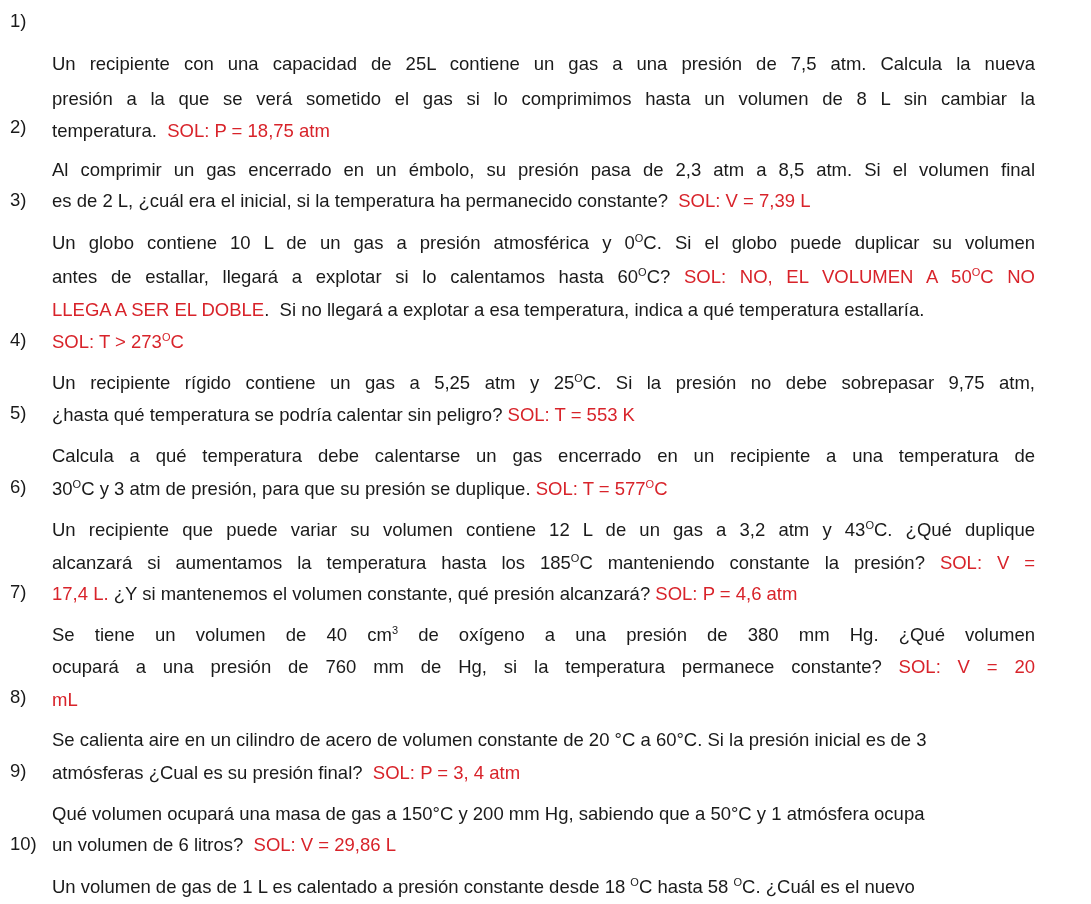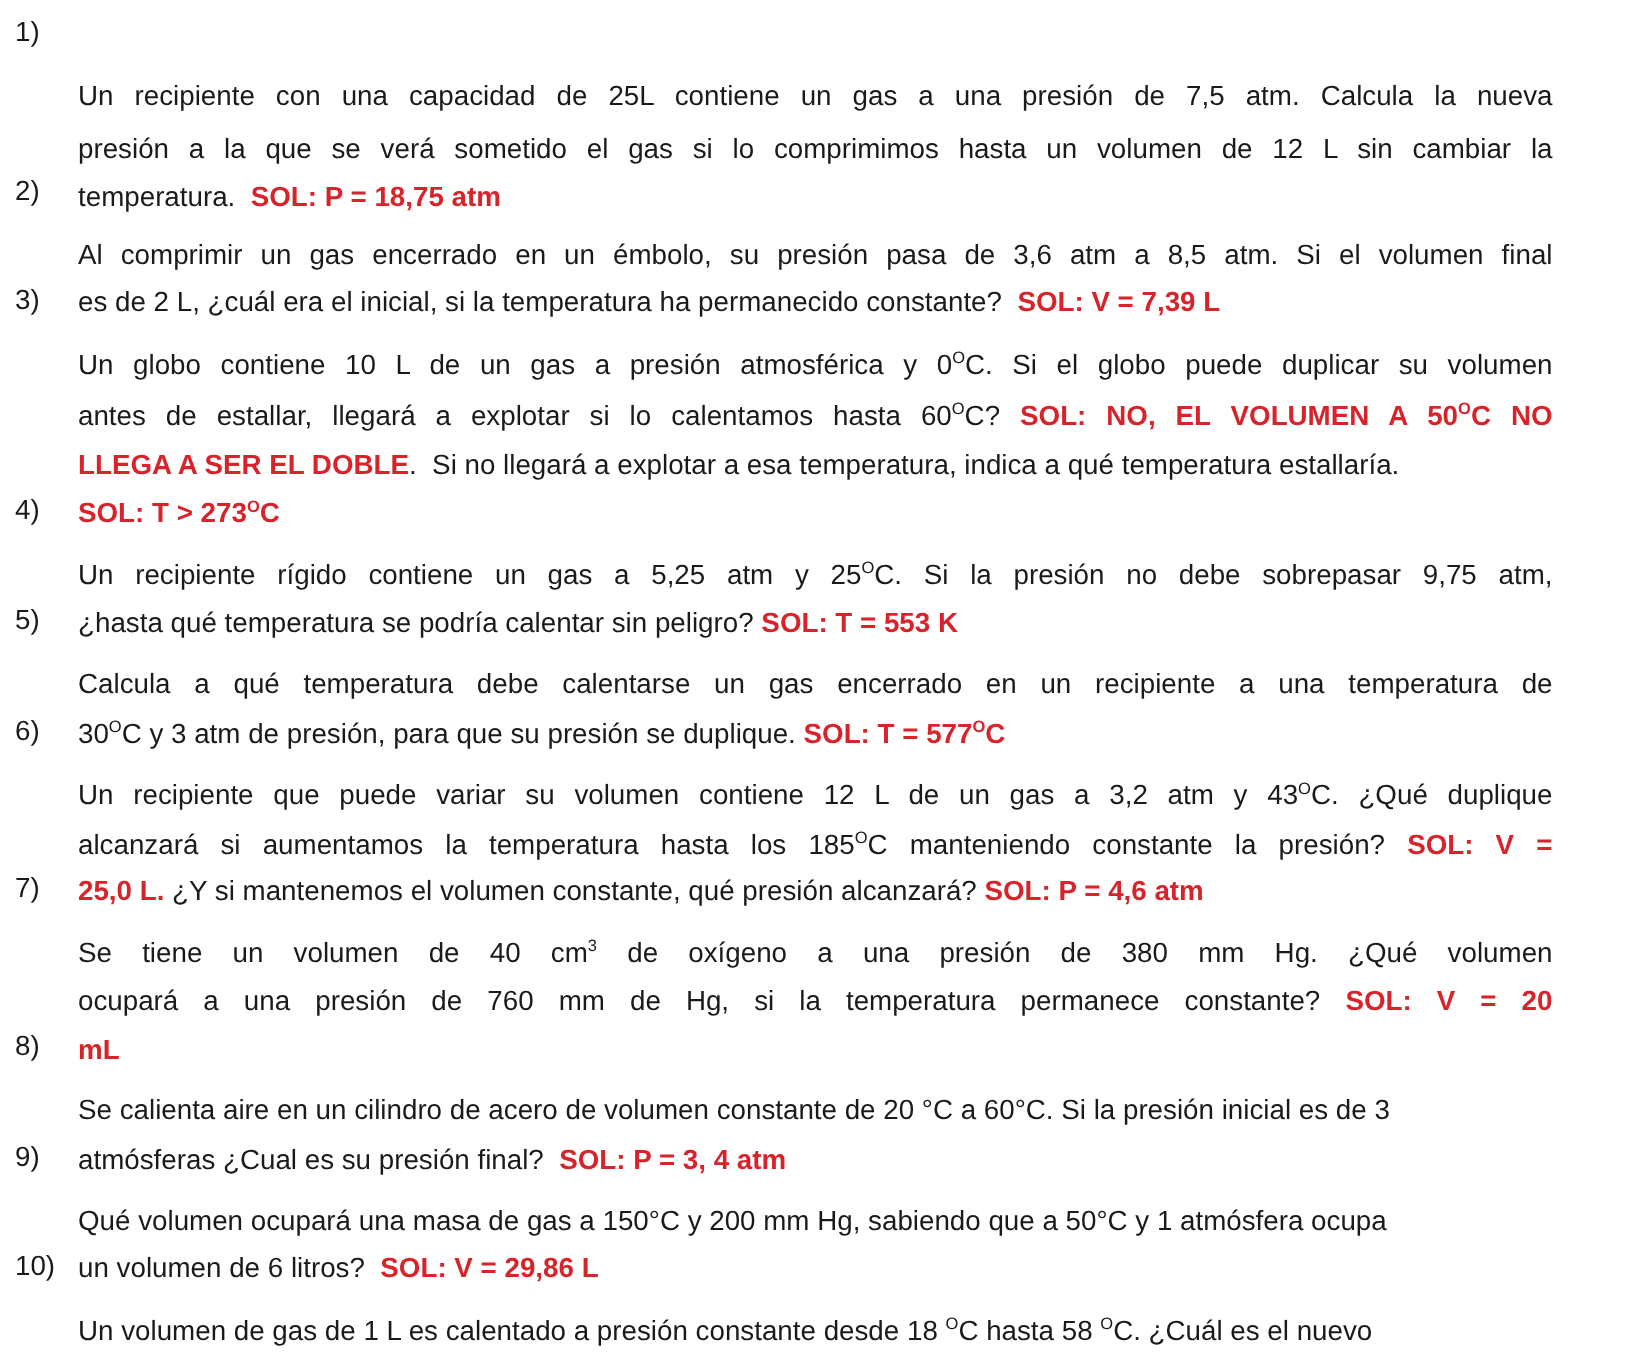--- a/index.html
+++ b/index.html
@@ -11,42 +11,42 @@
   .page { position: relative; width: 1091px; height: 904px; }
   .item {
     position: absolute; left: 0; width: 1091px;
   }
   .line {
     position: absolute; left: 52px; right: 56px;
     font-size: 18.5px; line-height: 22px; white-space: nowrap; margin-top: 43px;
   }
   .line.justify { text-align: justify; text-align-last: justify; }
   .num { position: absolute; left: 10px; font-size: 18.5px; line-height: 22px; }
-  .sol { color: #d8232a; font-weight: bold; }
+  .sol { color: #d8232a; font-weight: normal; }
   .arial { font-family: "Liberation Sans", sans-serif; }
   sup { font-size: 11px; vertical-align: 7px; line-height: 0; }
 </style>
 </head>
 <body>
 
 <div class="page">
 
   <div class="item">
     <span class="num" style="top:10px">1)</span>
     <div class="line justify" style="top:10px">Un recipiente con una capacidad de 25L contiene un gas a una presión de 7,5 atm. Calcula la nueva</div>
-    <div class="line justify" style="top:45px">presión a la que se verá sometido el gas si lo comprimimos hasta un volumen de 12 L sin cambiar la</div>
+    <div class="line justify" style="top:45px">presión a la que se verá sometido el gas si lo comprimimos hasta un volumen de 8 L sin cambiar la</div>
     <div class="line" style="top:77px">
       <span>temperatura.</span>&nbsp;
       <span class="sol">SOL: P = 18,75 atm</span>
     </div>
   </div>
 
   <div class="item">
     <span class="num" style="top:116px">2)</span>
-    <div class="line justify" style="top:116px">Al comprimir un gas encerrado en un émbolo, su presión pasa de 3,6 atm a 8,5 atm. Si el volumen final</div>
+    <div class="line justify" style="top:116px">Al comprimir un gas encerrado en un émbolo, su presión pasa de 2,3 atm a 8,5 atm. Si el volumen final</div>
     <div class="line" style="top:147px">
       <span>es de 2 L, ¿cuál era el inicial, si la temperatura ha permanecido constante?</span>&nbsp;
       <span class="sol">SOL: V = 7,39 L</span>
     </div>
   </div>
 
   <div class="item">
     <span class="num" style="top:189px">3)</span>
     <div class="line justify" style="top:189px">
       <span>Un globo contiene 10 L de un gas a presión atmosférica y 0</span><sup>O</sup><span>C. Si el globo puede duplicar su volumen</span>
@@ -86,21 +86,21 @@
   <div class="item">
     <span class="num" style="top:476px">6)</span>
     <div class="line justify" style="top:476px">
       <span>Un recipiente que puede variar su volumen contiene 12 L de un gas a 3,2 atm y 43</span><sup>O</sup><span>C. ¿Qué duplique</span>
     </div>
     <div class="line justify" style="top:509px">
       <span>alcanzará si aumentamos la temperatura hasta los 185</span><sup>O</sup><span>C manteniendo constante la presión?</span>
       <span class="sol">SOL: V =</span>
     </div>
     <div class="line" style="top:540px">
-      <span class="sol">25,0 L.</span>
+      <span class="sol">17,4 L.</span>
       <span>¿Y si mantenemos el volumen constante, qué presión alcanzará?</span>
       <span class="sol">SOL: P = 4,6 atm</span>
     </div>
   </div>
 
   <div class="item arial">
     <span class="num" style="top:581px">7)</span>
     <div class="line justify" style="top:581px">
       <span>Se tiene un volumen de 40 cm</span><sup>3</sup><span> de oxígeno a una presión de 380 mm Hg. ¿Qué volumen</span>
     </div>

